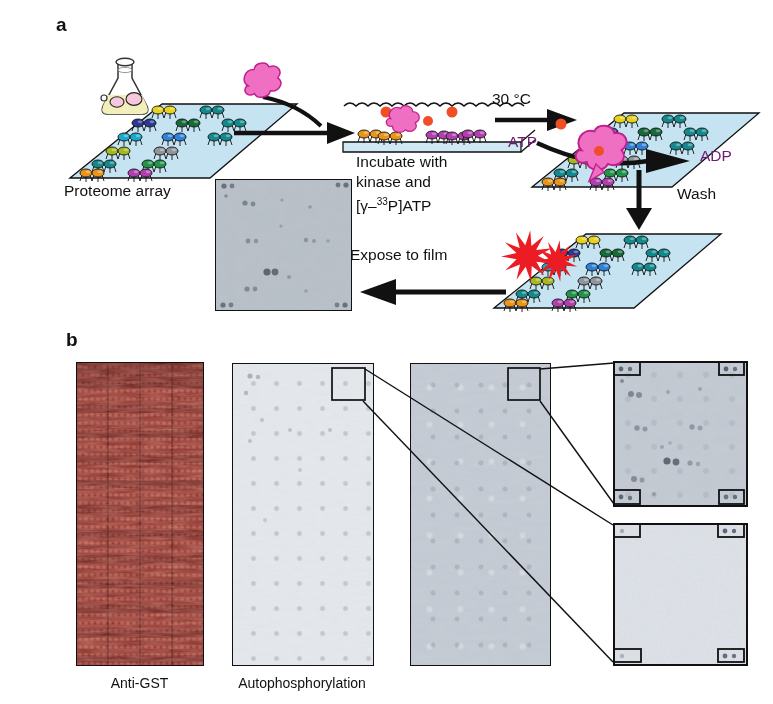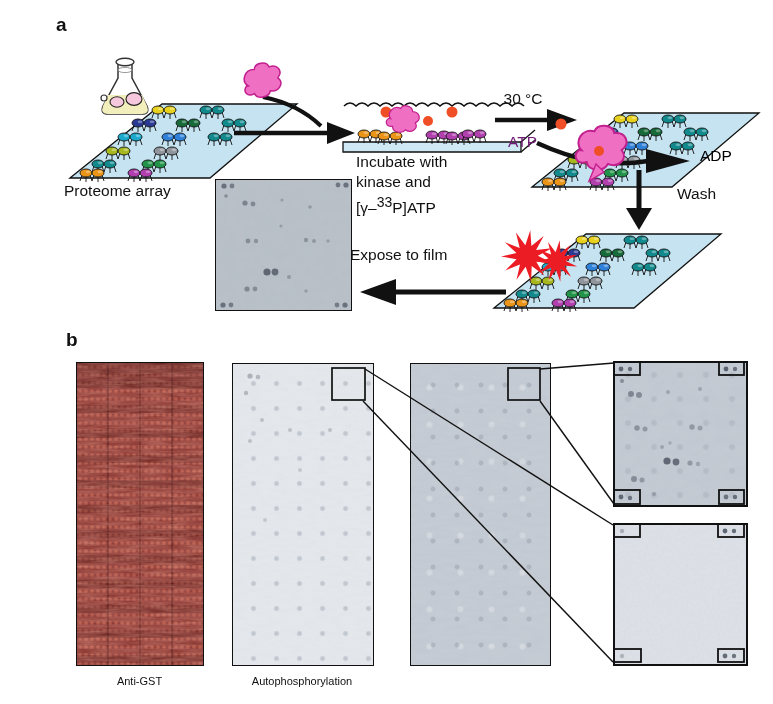--- a/index.html
+++ b/index.html
@@ -1,26 +1,26 @@
 <!DOCTYPE html>
 <html><head>
 <meta charset="utf-8">
 <style>
   html,body{margin:0;padding:0;background:#fff;}
   .canvas{position:relative;width:773px;height:704px;background:#fff;overflow:hidden;
           font-family:"Liberation Sans",sans-serif;color:#111;}
   .abs{position:absolute;}
   .txt{position:absolute;font-size:15.5px;line-height:20px;white-space:nowrap;z-index:4;}
   .panel-label{font-weight:bold;font-size:19px;}
-  sup{font-size:14px;}
+  sup{font-size:10px;}
   .array{position:absolute;border:1.6px solid #111;overflow:hidden;z-index:1;}
   .inset{position:absolute;border:2px solid #111;overflow:hidden;z-index:1;}
   .film{position:absolute;left:215px;top:179px;width:135px;height:130px;
         border:1.8px solid #111;background:#bac1c8;overflow:hidden;z-index:1;}
-  .blabel{position:absolute;top:675px;font-size:11px;text-align:center;z-index:4;}
+  .blabel{position:absolute;top:675px;font-size:14px;text-align:center;z-index:4;}
   .antigst-bg{background-color:#8b372f;
     background-image:
       linear-gradient(180deg, rgba(42,4,4,0.50) 0px, rgba(42,4,4,0.30) 14px, rgba(42,4,4,0) 28px),
       repeating-linear-gradient(90deg, rgba(40,0,0,0) 0px, rgba(40,0,0,0) 30px, rgba(40,0,0,0.45) 30px, rgba(40,0,0,0.45) 32px),
       repeating-linear-gradient(180deg, rgba(150,45,35,0) 0px, rgba(150,45,35,0) 17px, rgba(55,8,6,0.35) 17px, rgba(55,8,6,0.35) 25px),
       radial-gradient(circle, rgba(228,120,92,0.55) 0px, rgba(228,120,92,0.55) 1.2px, rgba(228,120,92,0) 2.4px);
     background-size:auto,auto,auto,6px 8px;}
   .autophos-bg{background-color:#e5e8ec;
     background-image:radial-gradient(circle, rgba(108,118,138,0.28) 0px, rgba(108,118,138,0.28) 1.6px, rgba(108,118,138,0) 3.2px);
     background-size:23px 25px;background-position:9px 7px;}
@@ -725,22 +725,22 @@
       </g>
     </svg>
 
   <div class="txt panel-label" style="left:56px;top:15px">a</div>
   <div class="txt" style="left:64px;top:181px">Proteome array</div>
   <div class="txt" style="left:356px;top:152px">
     <div>Incubate with</div>
     <div>kinase and</div>
     <div><span>[γ–</span><sup>33</sup><span>P]ATP</span></div>
   </div>
-  <div class="txt" style="left:492px;top:89px;width:62px;text-align:center">30 °C</div>
+  <div class="txt" style="left:492px;top:89px;width:62px;">30 °C</div>
   <div class="txt" id="atp-label" style="left: 508px; top: 132px; color: #701a75;">ATP</div>
-  <div class="txt" id="adp-label" style="left: 700px; top: 146px; color: #000000;">ADP</div>
+  <div class="txt" id="adp-label" style="left: 700px; top: 146px; color: #701a75;">ADP</div>
   <div class="txt" style="left:677px;top:184px">Wash</div>
   <div class="txt" style="left:350px;top:245px">Expose to film</div>
 
   <div class="txt panel-label" style="left:66px;top:330px">b</div>
   <div class="blabel" style="left:76px;width:127px">Anti-GST</div>
   <div class="blabel" style="left:209px;width:186px">Autophosphorylation</div>
 </div>
 
 </body></html>

